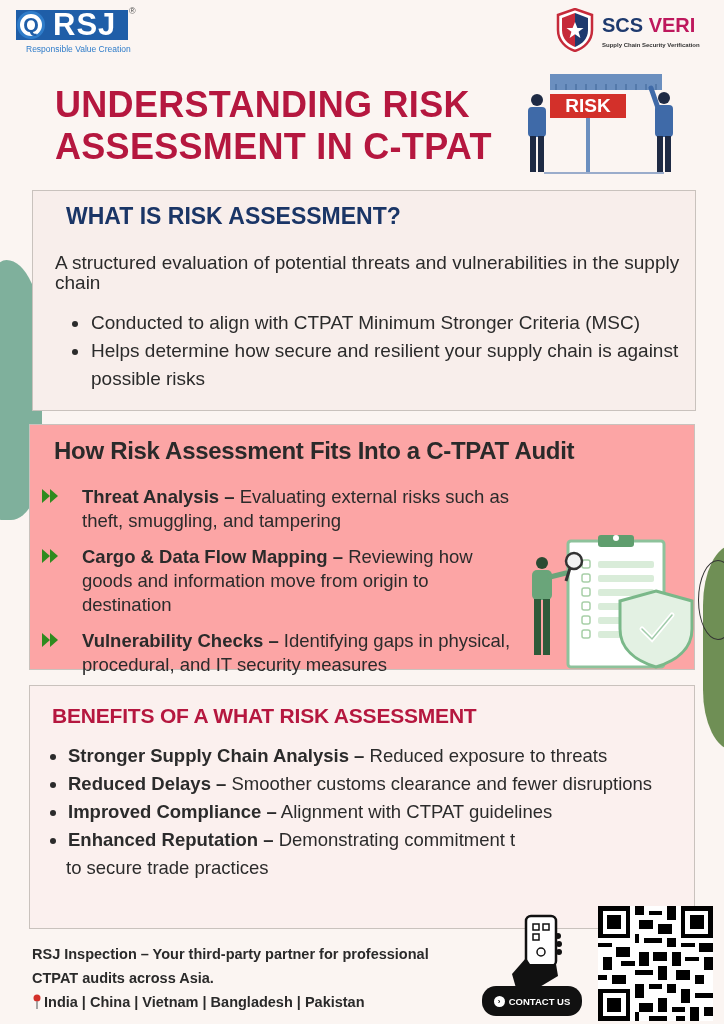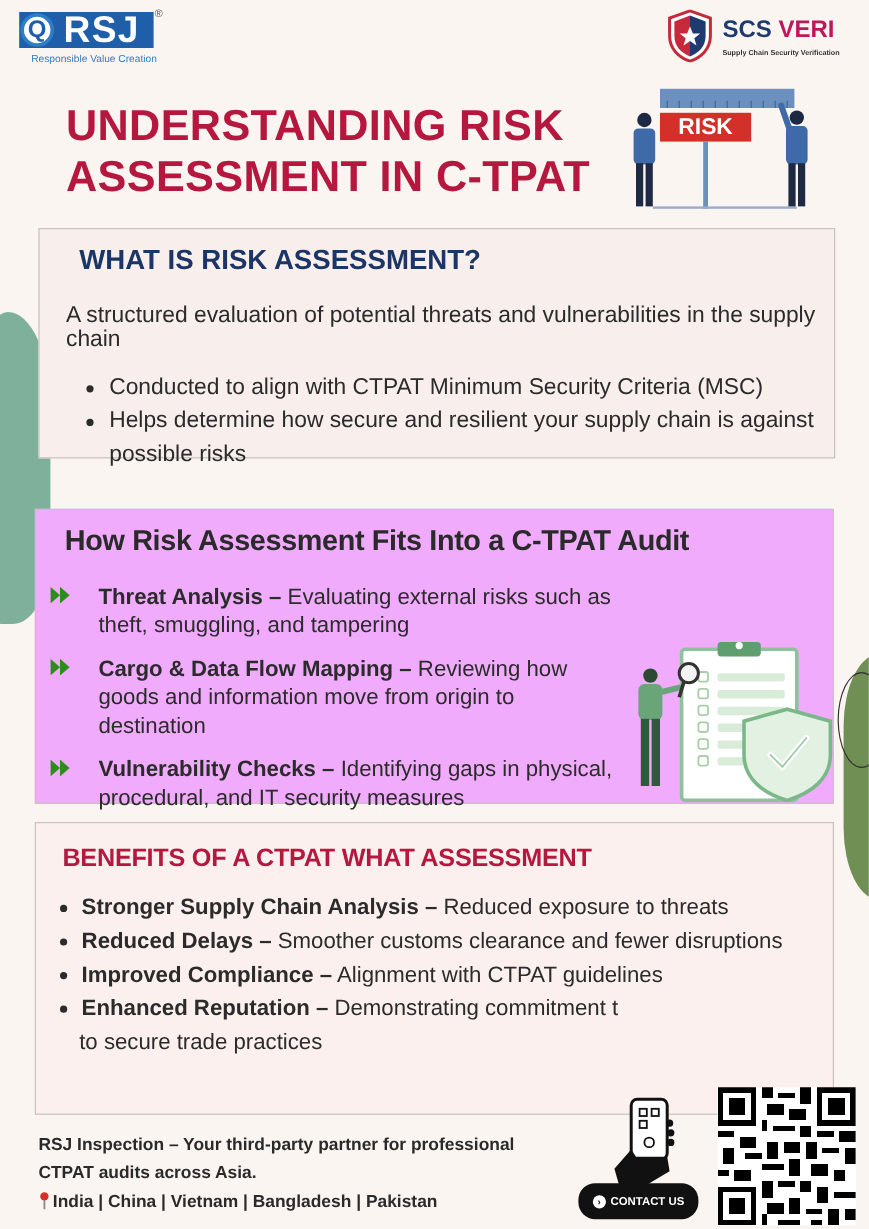--- a/index.html
+++ b/index.html
@@ -50,22 +50,22 @@
 
   
   .title {
     left: 55px; top: 84px; width: 460px;
     font-weight: 700; font-size: 36px; line-height: 42px; color: #b5173f; letter-spacing: 0.3px;
   }
   .risk-illus { left: 520px; top: 66px; width: 160px; height: 112px; }
 
   
   .box { border: 1.5px solid #c9c2bd; }
-  .box1 { left: 32px; top: 190px; width: 664px; height: 192px; background: #f8eeeb; }
-  .box2 { left: 29px; top: 424px; width: 666px; height: 246px; background: #f0abfc; }
+  .box1 { left: 32px; top: 190px; width: 664px; height: 221px; background: #f8eeeb; }
+  .box2 { left: 29px; top: 424px; width: 666px; height: 246px; background: #fca5a5; }
   .box3 { left: 29px; top: 685px; width: 666px; height: 244px; background: #fbf0ee; }
 
   .h-what { position: absolute; left: 33px; top: 12px; font-weight: 700; font-size: 23px; color: #1a3566; }
   .desc { position: absolute; left: 22px; top: 62px; width: 625px; font-size: 19px; line-height: 20px; color: #2b2b2b; }
   .bul { list-style: none; position: absolute; left: 36px; top: 118px; width: 610px; font-size: 19px; line-height: 28px; }
   .bul li { position: relative; padding-left: 22px; }
   .bul li::before { content: ""; position: absolute; left: 3px; top: 12px; width: 6px; height: 6px; border-radius: 50%; background: #2b2b2b; }
 
   .h-how { position: absolute; left: 24px; top: 12px; font-weight: 700; font-size: 24px; color: #2a2a2a; letter-spacing: -0.3px; }
   .steps { position: absolute; left: 12px; top: 60px; width: 480px; }
@@ -154,21 +154,21 @@
   <rect x="135" y="39" width="18" height="32" rx="4" fill="#3f6aa8"></rect>
   <line x1="138" y1="42" x2="131" y2="22" stroke="#3f6aa8" stroke-width="5" stroke-linecap="round"></line>
   <rect x="137" y="70" width="6" height="36" fill="#1e2a44"></rect>
   <rect x="145" y="70" width="6" height="36" fill="#1e2a44"></rect>
 </svg>
 
 <section class="abs box box1">
   <h2 class="h-what">WHAT IS RISK ASSESSMENT?</h2>
   <p class="desc">A structured evaluation of potential threats and vulnerabilities in the supply chain</p>
   <ul class="bul">
-    <li>Conducted to align with CTPAT Minimum Security Criteria (MSC)</li>
+    <li>Conducted to align with CTPAT Minimum Stronger Criteria (MSC)</li>
     <li>Helps determine how secure and resilient your supply chain is against possible risks</li>
   </ul>
 </section>
 
 <section class="abs box box2">
   <h2 class="h-how">How Risk Assessment Fits Into a C-TPAT Audit</h2>
   <div class="steps">
     <div class="step">
       <svg class="arrow" viewBox="0 0 20 14">
           <polygon points="0,0 8,7 0,14" fill="#2e8b1f"></polygon>
@@ -219,21 +219,21 @@
     <rect x="6" y="37" width="20" height="30" rx="5" fill="#6aa57a"></rect>
     <line x1="24" y1="44" x2="40" y2="40" stroke="#6aa57a" stroke-width="5" stroke-linecap="round"></line>
     <circle cx="48" cy="28" r="8" fill="#f3f3f3" stroke="#333" stroke-width="2.5"></circle>
     <line x1="44" y1="35" x2="40" y2="48" stroke="#333" stroke-width="3"></line>
     <rect x="8" y="66" width="7" height="56" fill="#2e5a3a"></rect>
     <rect x="17" y="66" width="7" height="56" fill="#2e5a3a"></rect>
   </svg>
 </section>
 
 <section class="abs box box3">
-  <h2 class="h-ben">BENEFITS OF A CTPAT WHAT ASSESSMENT</h2>
+  <h2 class="h-ben">BENEFITS OF A WHAT RISK ASSESSMENT</h2>
   <ul class="ben">
     <li><b>Stronger Supply Chain Analysis –</b><span> Reduced exposure to threats</span></li>
     <li><b>Reduced Delays –</b><span> Smoother customs clearance and fewer disruptions</span></li>
     <li><b>Improved Compliance –</b><span> Alignment with CTPAT guidelines</span></li>
     <li><b>Enhanced Reputation –</b><span> Demonstrating commitment t</span></li>
     <div class="cont">to secure trade practices</div>
   </ul>
 </section>
 
 <div class="abs footer-text">

